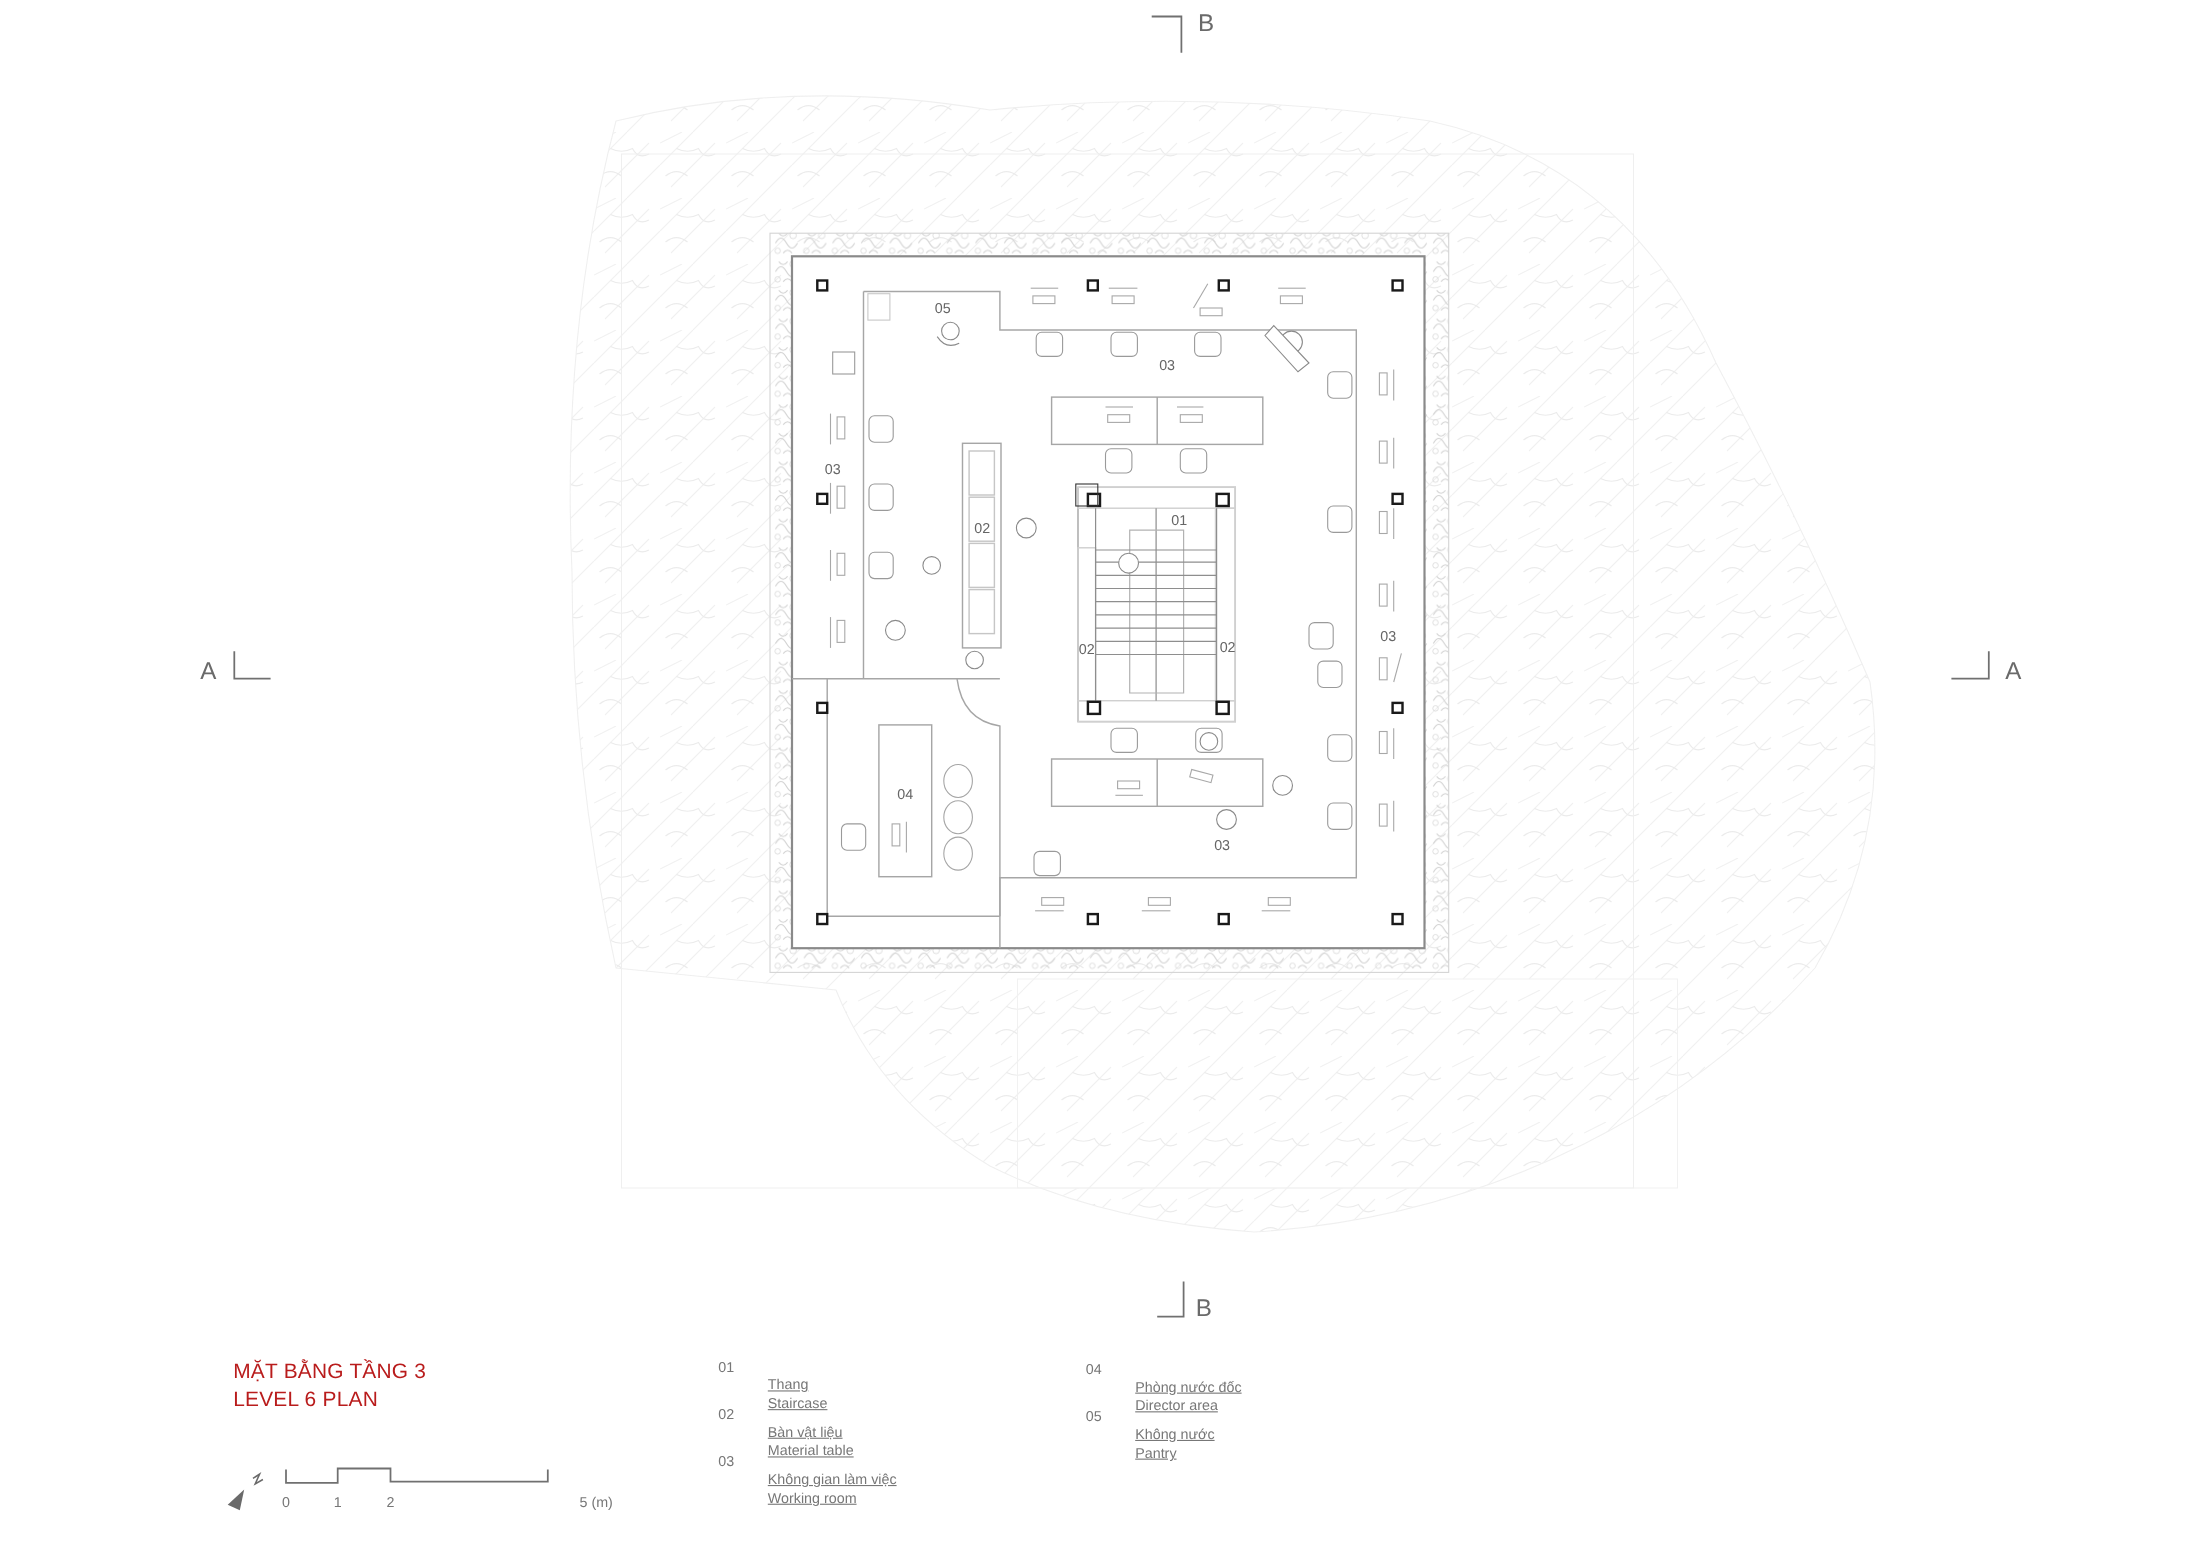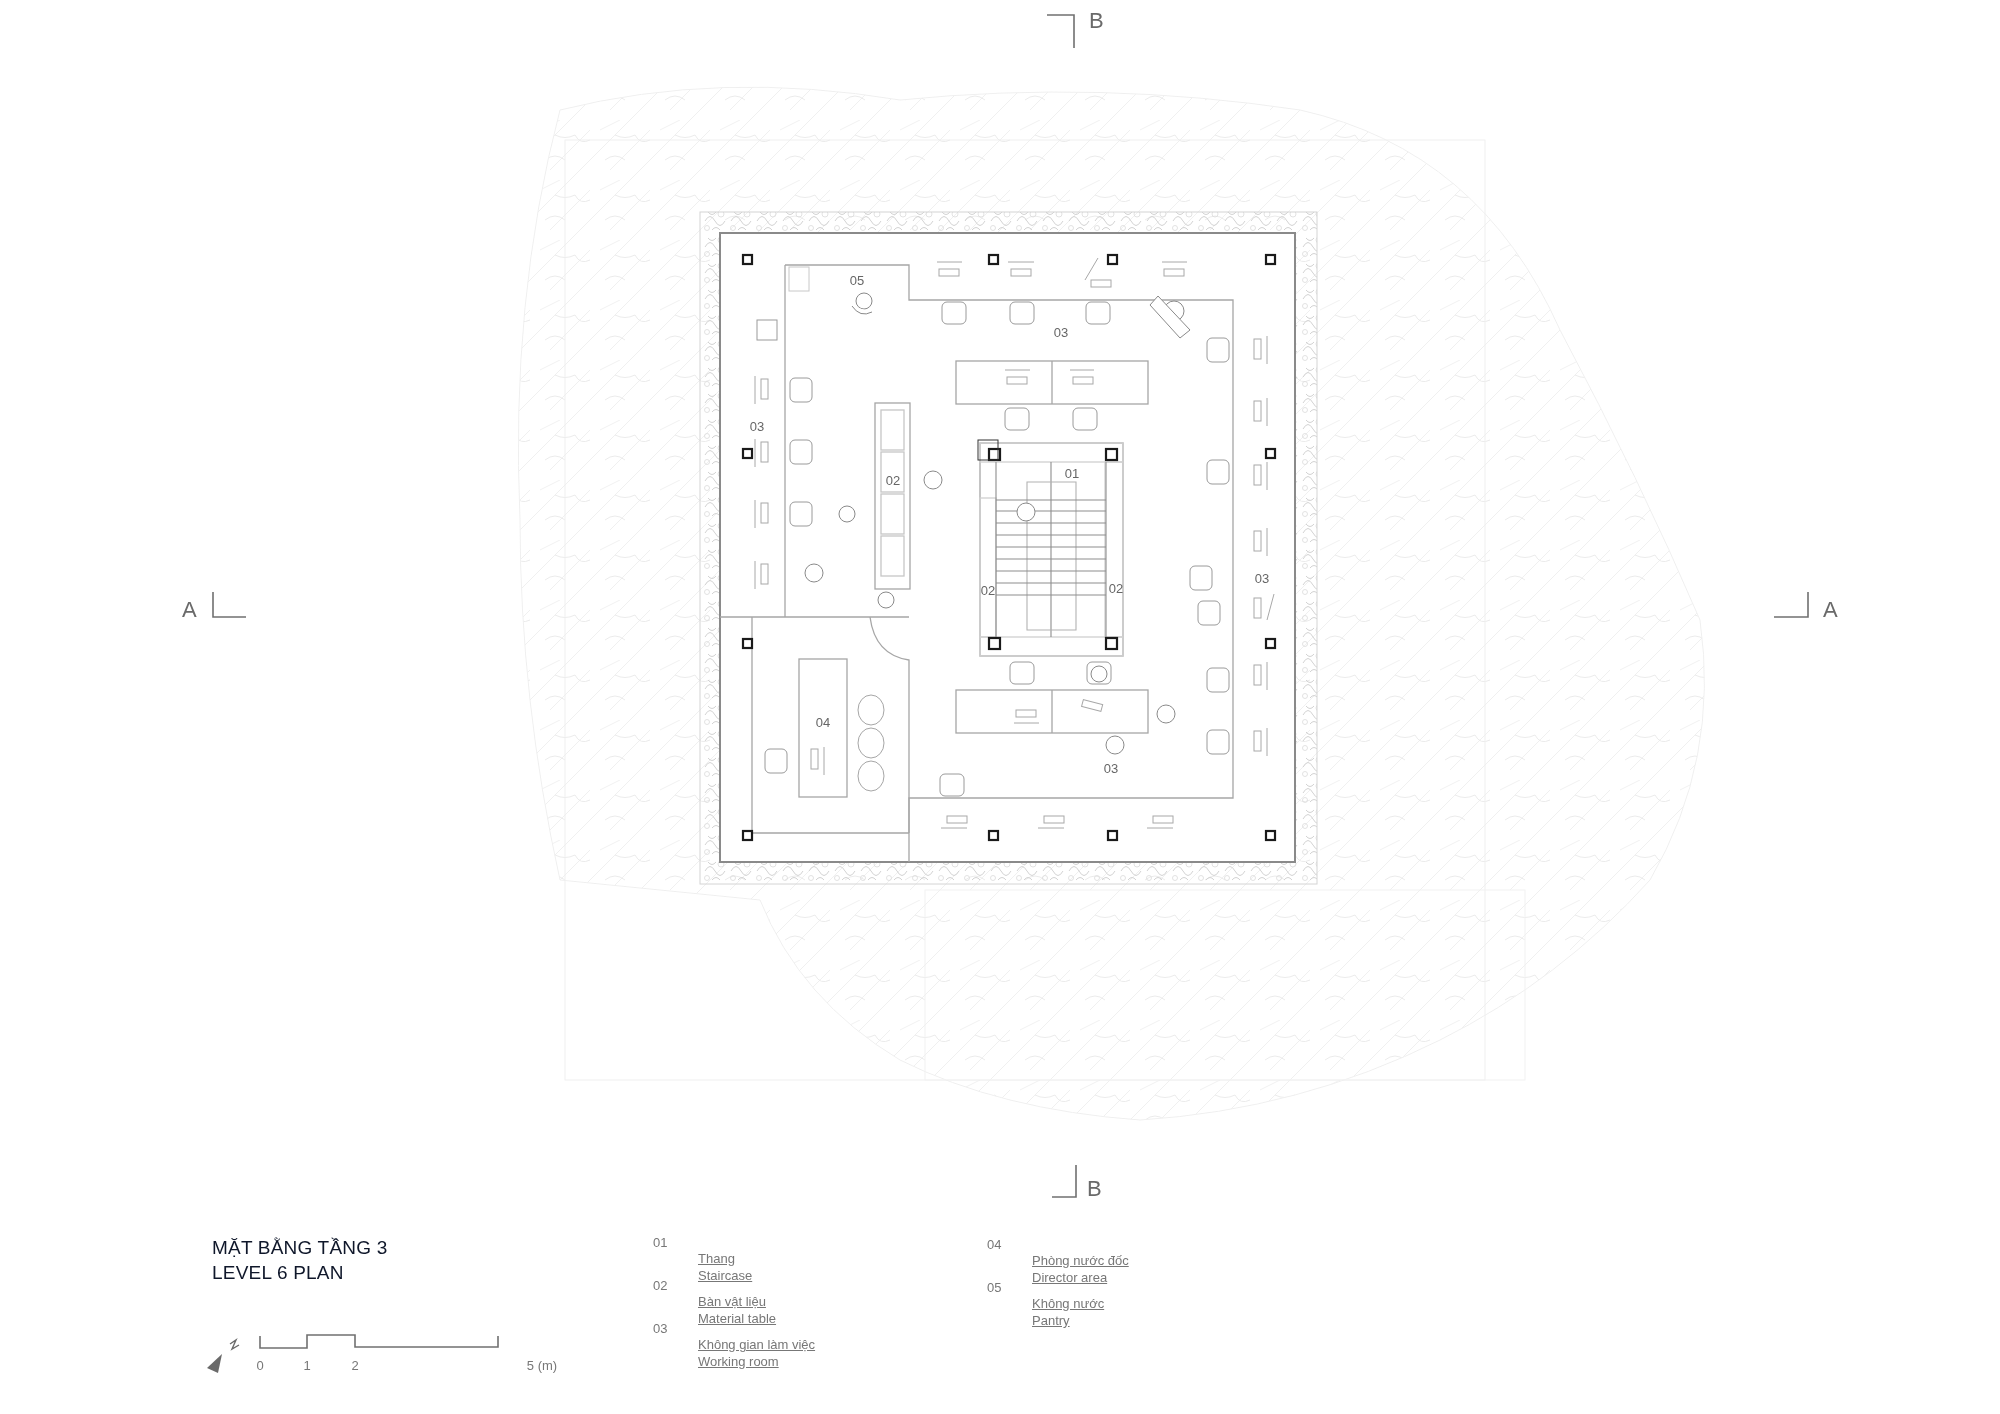--- a/index.html
+++ b/index.html
@@ -1,20 +1,20 @@
 <!DOCTYPE html>
 <html><head>
 <meta charset="utf-8">
 <style>
   html,body{margin:0;padding:0;background:#ffffff;}
   body{width:2000px;height:1414px;position:relative;overflow:hidden;font-family:"Liberation Sans",sans-serif;color:#6e6e6e;}
   #plan{position:absolute;left:0;top:0;width:2000px;height:1414px;}
   .sec-label{position:absolute;font-size:22px;color:#6a6a6a;font-family:"Liberation Sans",sans-serif;}
   .room-tag{position:absolute;font-size:13px;color:#666;font-family:"Liberation Sans",sans-serif;transform:translate(-50%,-50%);white-space:nowrap;}
-  .title{position:absolute;left:212px;top:1235px;font-size:19px;line-height:25px;color:#0f172a;letter-spacing:0.2px;}
+  .title{position:absolute;left:212px;top:1235px;font-size:19px;line-height:25px;color:#b91c1c;letter-spacing:0.2px;}
   .legend-item{position:absolute;font-size:13px;line-height:17px;color:#777;}
   .legend-item .num{position:absolute;left:0;top:0;}
   .legend-item .txt{position:absolute;left:45px;top:16px;white-space:nowrap;text-decoration:underline;}
   .scale-tick{position:absolute;font-size:13px;color:#777;transform:translateX(-50%);top:1358px;}
 </style>
 </head>
 <body>
 
 <svg id="plan" viewBox="0 0 2000 1414" xmlns="http://www.w3.org/2000/svg">
   <defs>

